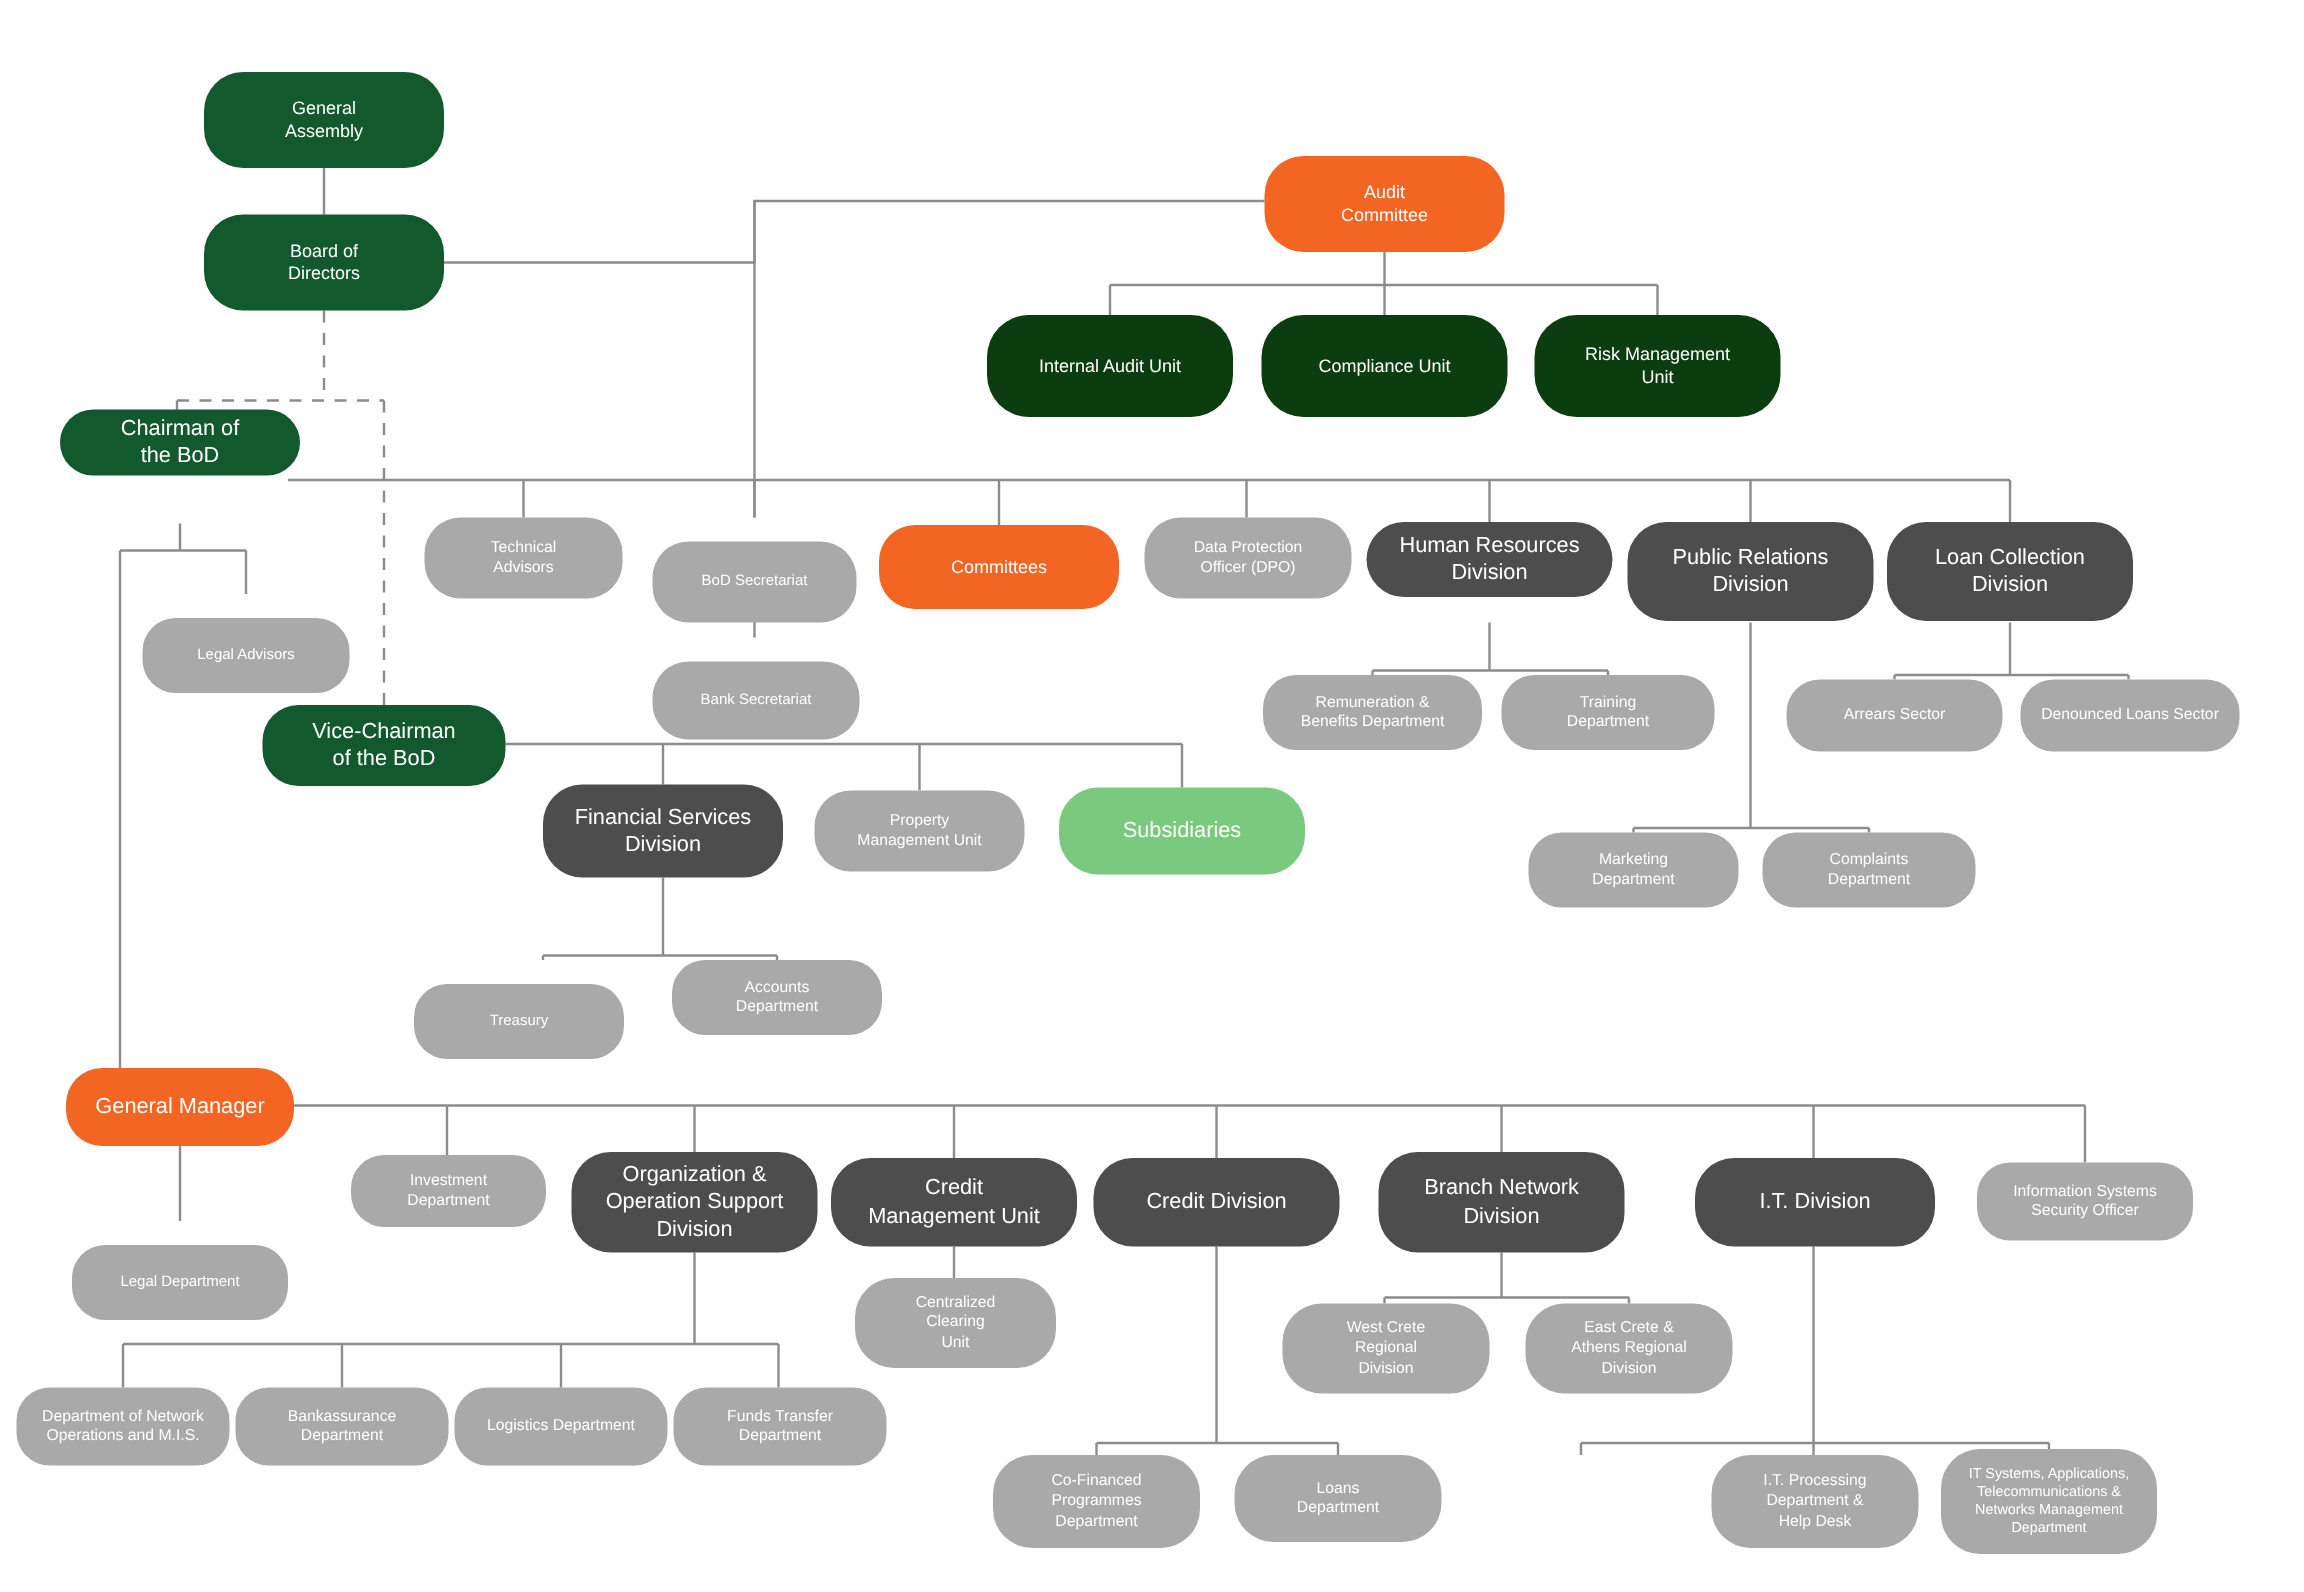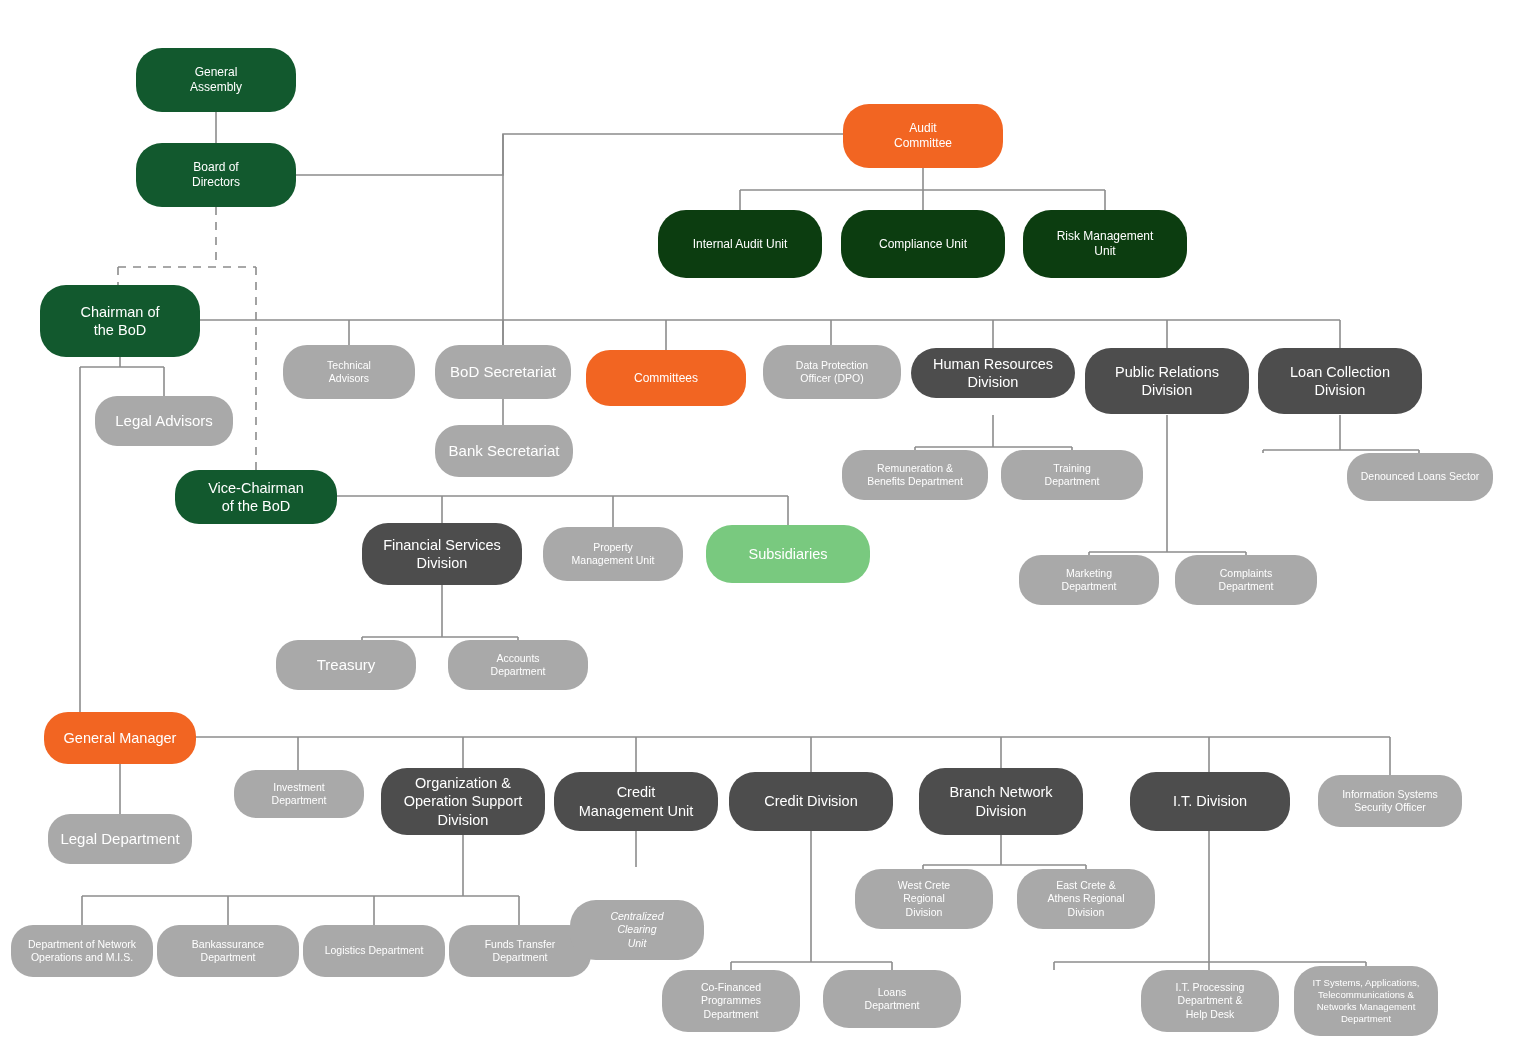--- a/index.html
+++ b/index.html
@@ -23,21 +23,21 @@
     z-index:2;
   }
   .n-green   {background:#12592e;}
   .n-dgreen  {background:#0c3d10;}
   .n-orange  {background:#f26522;}
   .n-lgreen  {background:#79c97f;}
   .n-dgray   {background:#4d4d4d;}
   .n-gray    {background:#a9a9a9;}
   .fs16{font-size:12px;}
   .fs15{font-size:14.5px;}
-  .fs12{font-size:15px;}
+  .fs12{font-size:10px;margin-top:16px;}
   .fs11{font-size:10.5px;}
   .fs10{font-size:9.6px;}
 </style>
 </head>
 <body>
 
 <div id="chart">
 
   <svg id="edges" viewBox="0 0 1536 1061" xmlns="http://www.w3.org/2000/svg">
     <g fill="none" stroke="#8c8c8c" stroke-width="1.6">
@@ -157,21 +157,21 @@
   </div>
 
   <div class="node n-dgreen fs16" style="left:841px;top:210px;width:164px;height:68px;border-radius:28px;">
     <span>Compliance Unit</span>
   </div>
 
   <div class="node n-dgreen fs16" style="left:1023px;top:210px;width:164px;height:68px;border-radius:28px;text-align:center;">
     <span>Risk Management<br>Unit</span>
   </div>
 
-  <div class="node n-green fs15" style="left:40px;top:285px;width:160px;height:72px;border-radius:26px;">
+  <div class="node n-green fs15" style="left:40px;top:273px;width:160px;height:44px;border-radius:26px;">
     <span>Chairman of<br>the BoD</span>
   </div>
 
   <div class="node n-gray fs12" style="left:95px;top:396px;width:138px;height:50px;border-radius:22px;">
     <span>Legal Advisors</span>
   </div>
 
   <div class="node n-gray fs11" style="left:283px;top:345px;width:132px;height:54px;border-radius:24px;">
     <span>Technical<br>Advisors</span>
   </div>
@@ -213,20 +213,23 @@
   </div>
 
   <div class="node n-gray fs11" style="left:1175px;top:555px;width:142px;height:50px;border-radius:22px;">
     <span>Complaints<br>Department</span>
   </div>
 
   <div class="node n-dgray fs15" style="left:1258px;top:348px;width:164px;height:66px;border-radius:26px;">
     <span>Loan Collection<br>Division</span>
   </div>
 
+  <div class="node n-gray fs11" style="left:1191px;top:453px;width:144px;height:48px;border-radius:22px;">
+    <span>Arrears Sector</span>
+  </div>
 
   <div class="node n-gray fs11" style="left:1347px;top:453px;width:146px;height:48px;border-radius:22px;">
     <span>Denounced Loans Sector</span>
   </div>
 
   <div class="node n-green fs15" style="left:175px;top:470px;width:162px;height:54px;border-radius:24px;">
     <span>Vice-Chairman<br>of the BoD</span>
   </div>
 
   <div class="node n-dgray fs15" style="left:362px;top:523px;width:160px;height:62px;border-radius:26px;">
@@ -278,21 +281,21 @@
   </div>
 
   <div class="node n-gray fs11" style="left:449px;top:925px;width:142px;height:52px;border-radius:22px;">
     <span>Funds Transfer<br>Department</span>
   </div>
 
   <div class="node n-dgray fs15" style="left:554px;top:772px;width:164px;height:59px;border-radius:26px;">
     <span>Credit<br>Management Unit</span>
   </div>
 
-  <div class="node n-gray fs11" style="left:570px;top:900px;width:134px;height:60px;border-radius:26px;font-style:italic;">
+  <div class="node n-gray fs11" style="left:570px;top:852px;width:134px;height:60px;border-radius:26px;">
     <span>Centralized<br>Clearing<br>Unit</span>
   </div>
 
   <div class="node n-dgray fs15" style="left:729px;top:772px;width:164px;height:59px;border-radius:26px;">
     <span>Credit Division</span>
   </div>
 
   <div class="node n-gray fs11" style="left:662px;top:970px;width:138px;height:62px;border-radius:26px;">
     <span>Co-Financed<br>Programmes<br>Department</span>
   </div>

